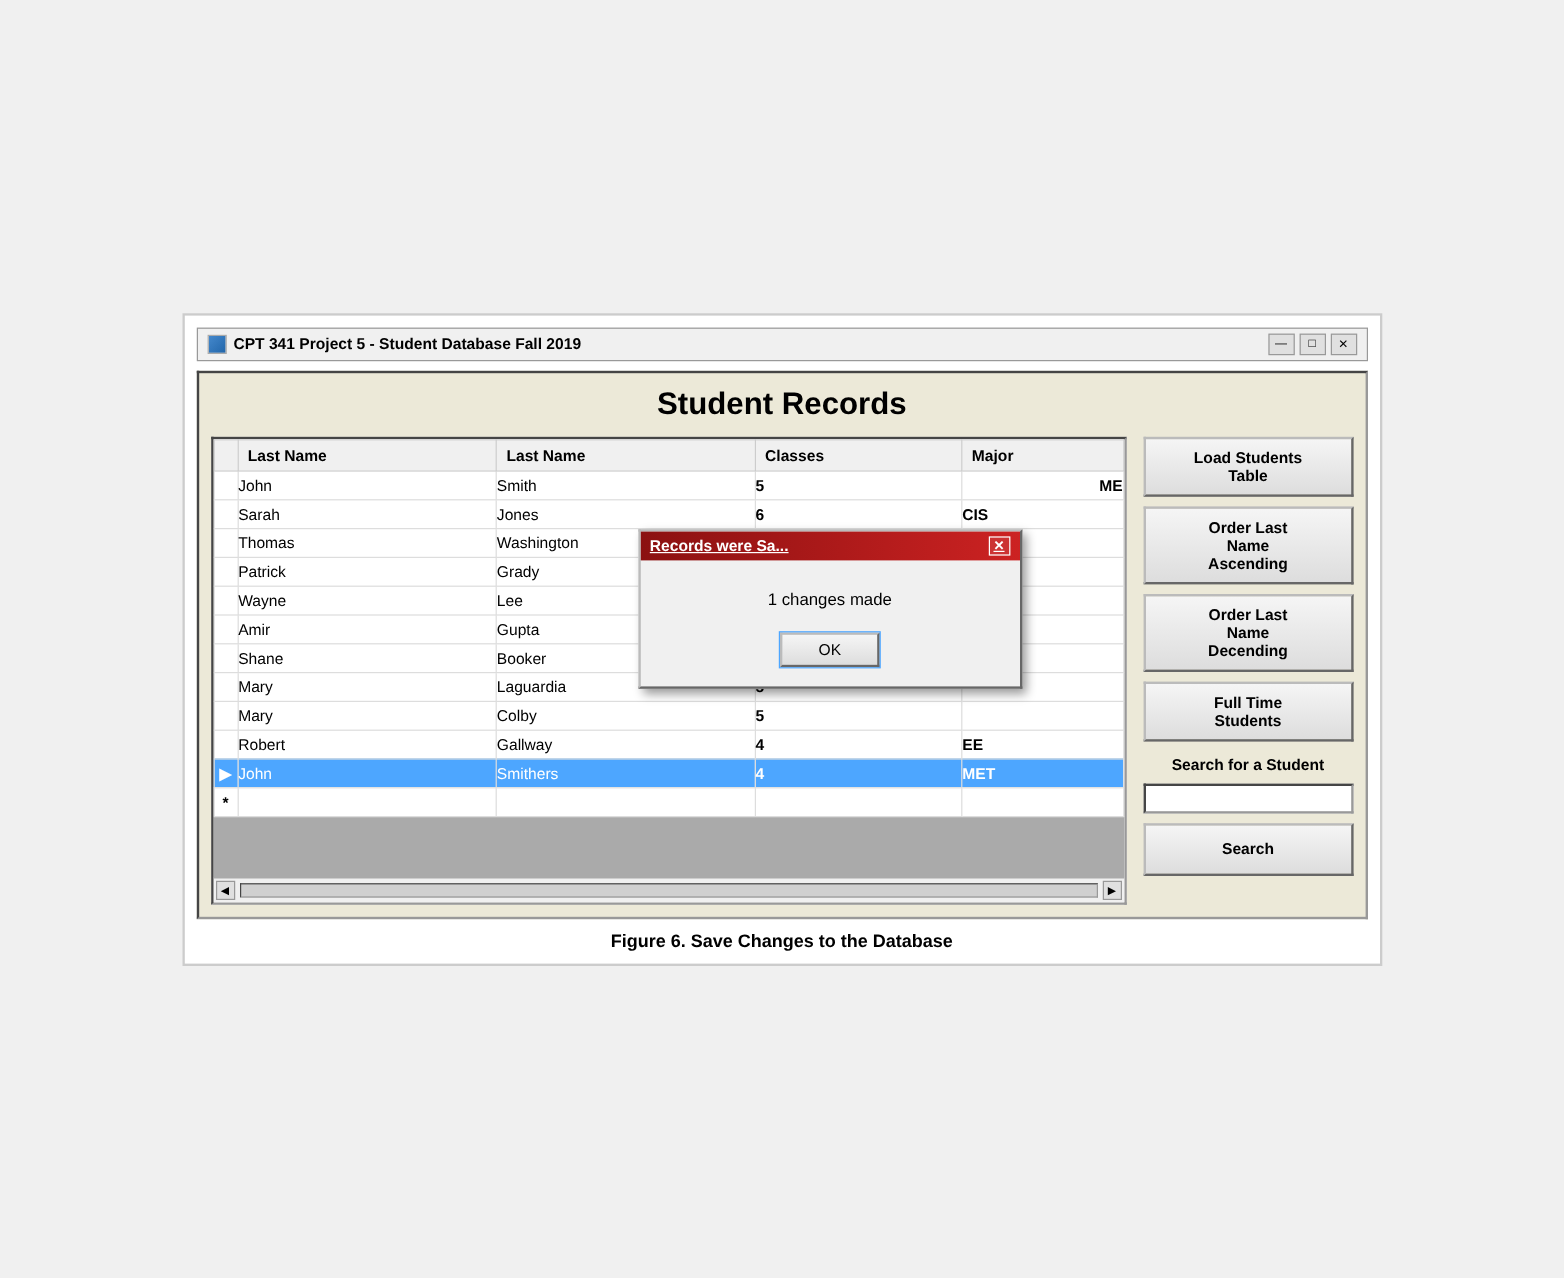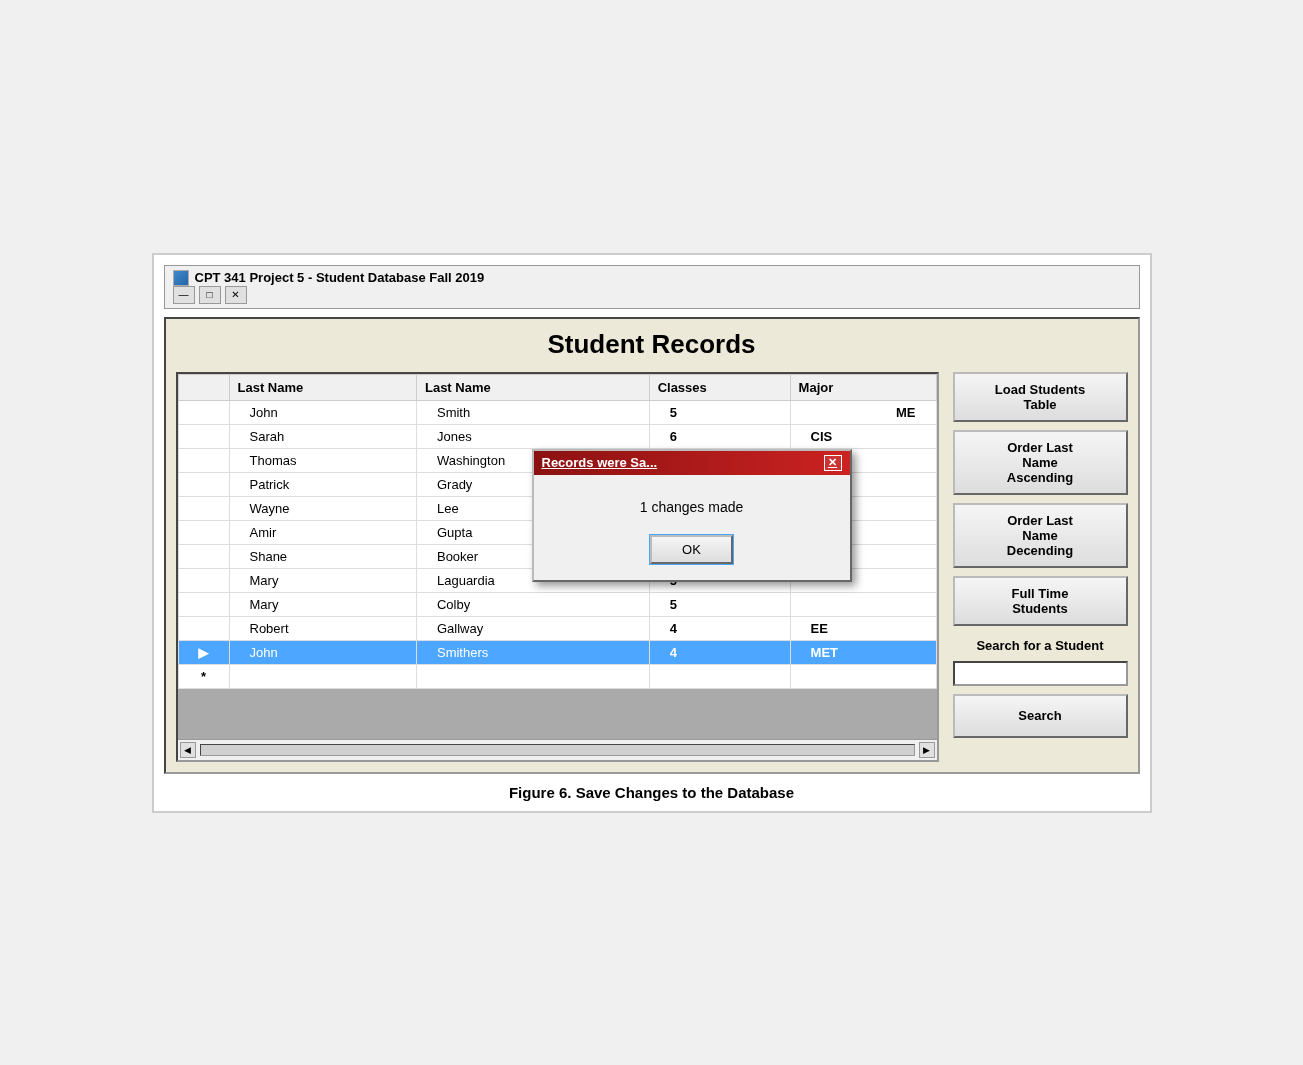--- a/index.html
+++ b/index.html
@@ -16,24 +16,24 @@
       background: #fff;
       border: 2px solid #ccc;
       padding: 10px;
       width: 1000px;
     }
     
     .title-bar {
       background: #f0f0f0;
       border: 1px solid #999;
       display: flex;
+      align-items: center;
       justify-content: space-between;
       padding: 4px 8px;
       margin-bottom: 8px;
-      flex-direction: column;
     }
     .title-bar-left {
       display: flex;
       align-items: center;
       gap: 6px;
       font-size: 13px;
       font-weight: bold;
       color: #000;
     }
     .title-bar-icon {
@@ -91,21 +91,21 @@
     .data-table th {
       background: #f0f0f0;
       border: 1px solid #ccc;
       padding: 5px 8px;
       text-align: left;
       font-weight: bold;
       color: #000;
     }
     .data-table td {
       border: 1px solid #ddd;
-      padding: 4px 20px;
+      padding: 4px 0;
       color: #000;
     }
     .row-selected td {
       background: #4da6ff;
       color: #fff;
     }
     .row-new td {
       background: #fff;
     }
     .table-footer {

